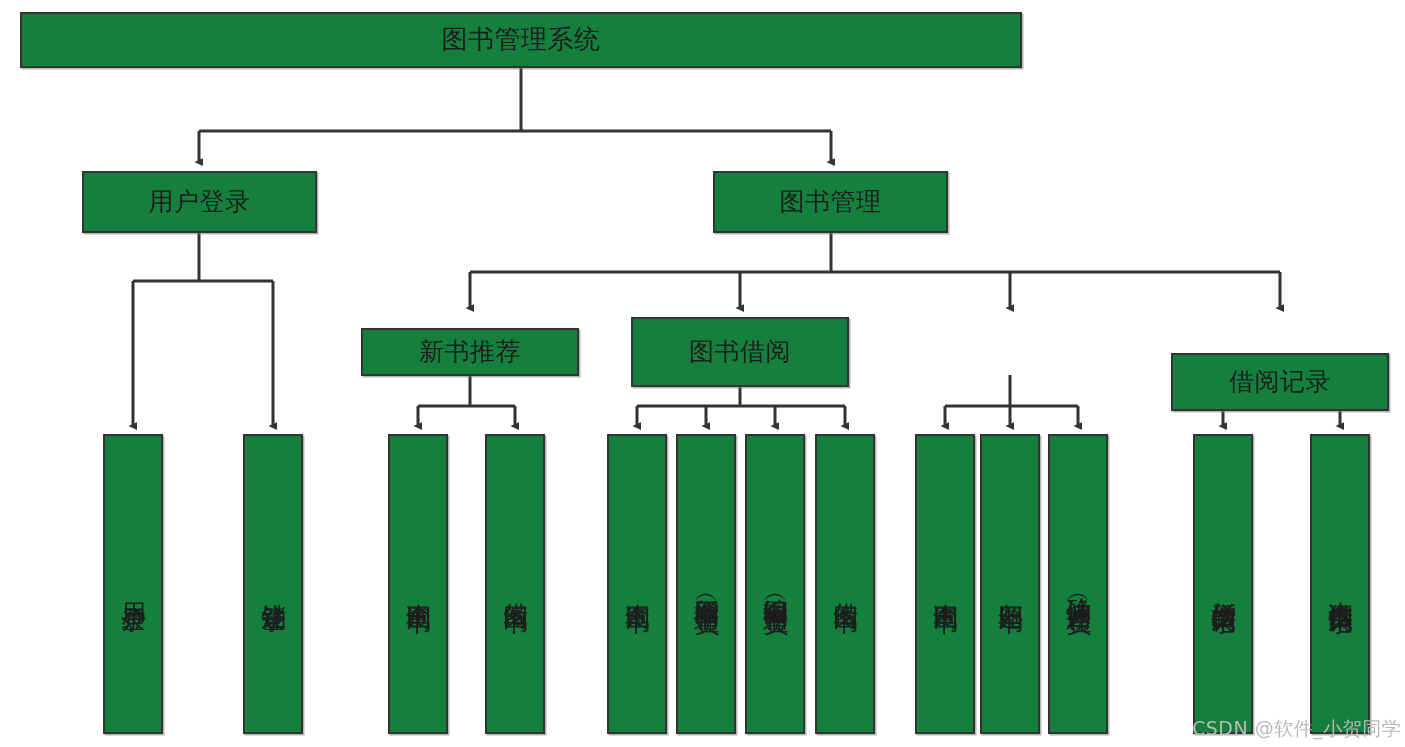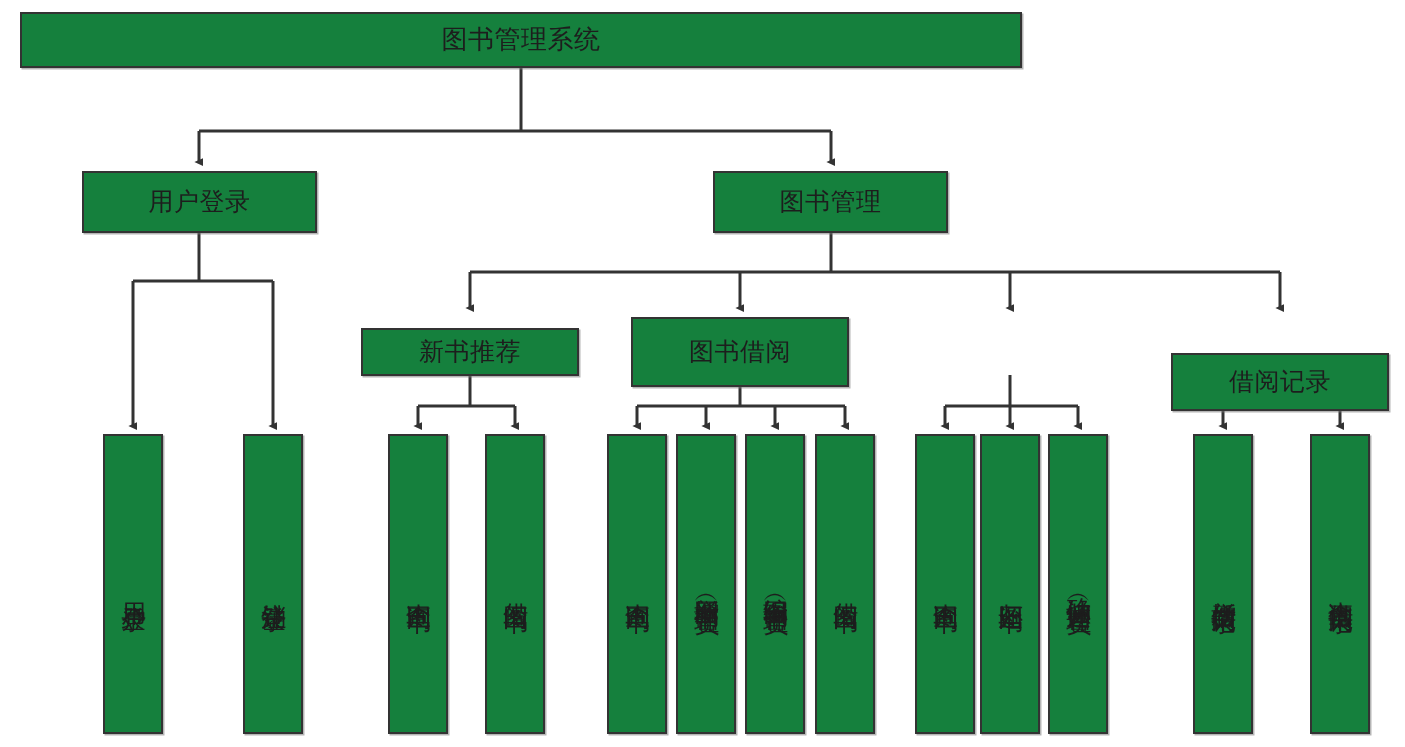--- a/index.html
+++ b/index.html
@@ -190,14 +190,15 @@
     <span class="node-label">确认归还（管理员）</span>
   </div>
 
   <div class="node vert" style="left:1193px; top:434px; width:60px; height:300px;">
     <span class="node-label">新增借阅记录</span>
   </div>
   <div class="node vert" style="left:1310px; top:434px; width:60px; height:300px;">
     <span class="node-label">查询借阅记录</span>
   </div>
 
+  <div class="watermark" style="left:1192px; top:716px;">CSDN @软件_小贺同学</div>
 
 </div>
 
 </body></html>

